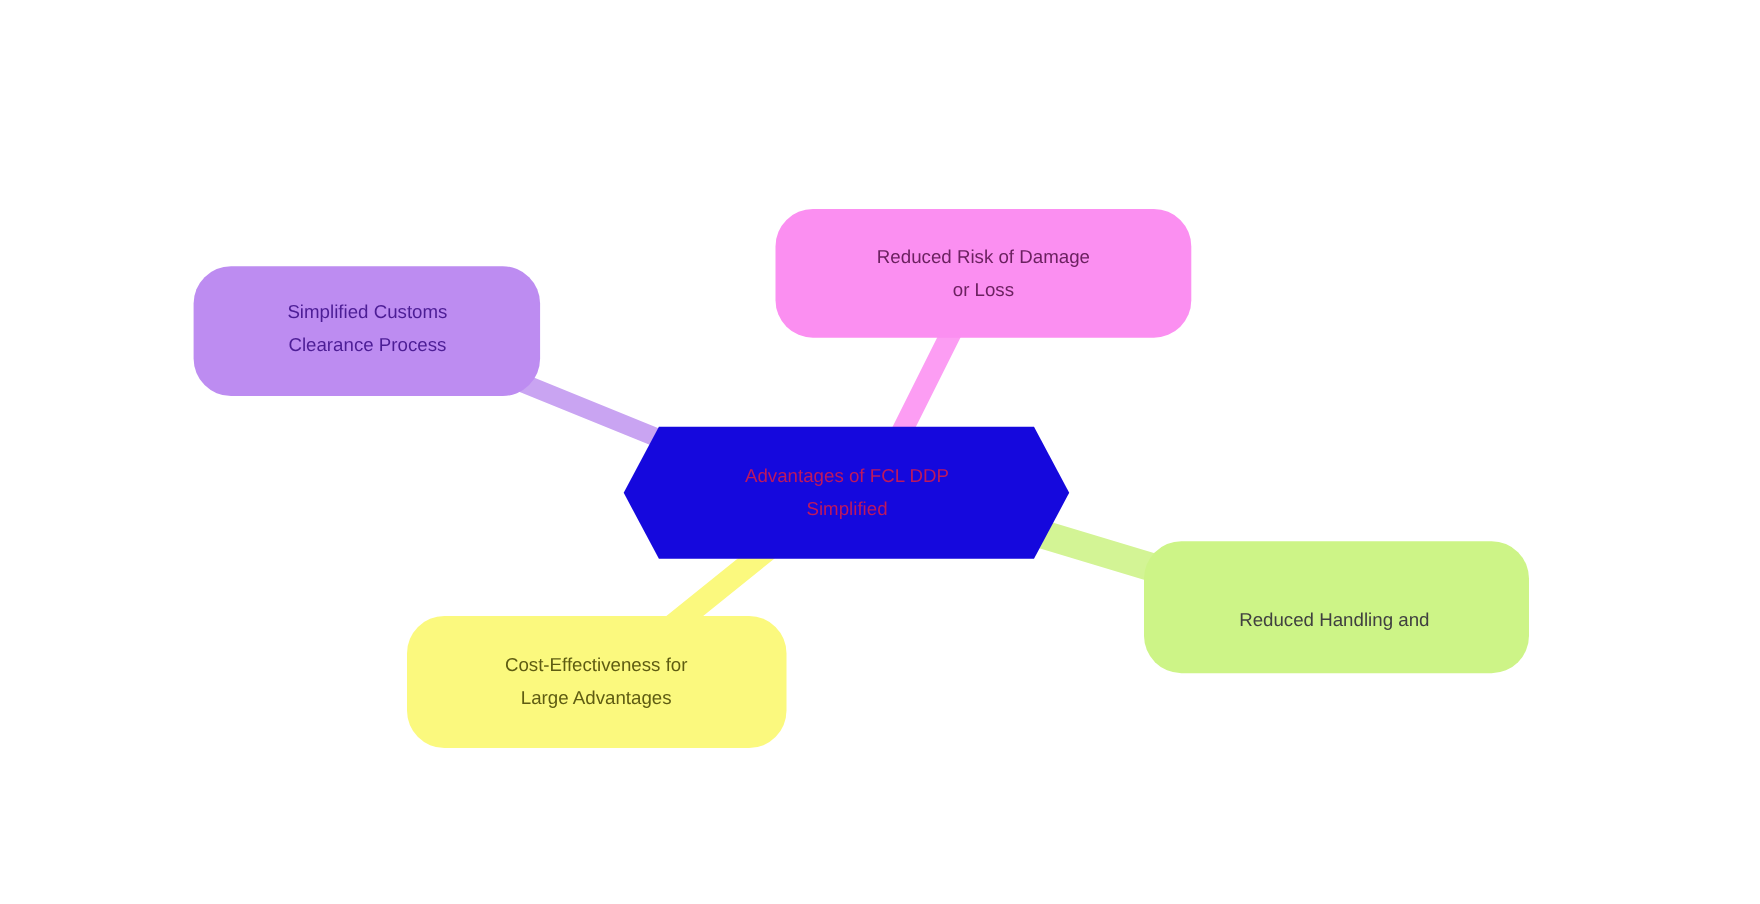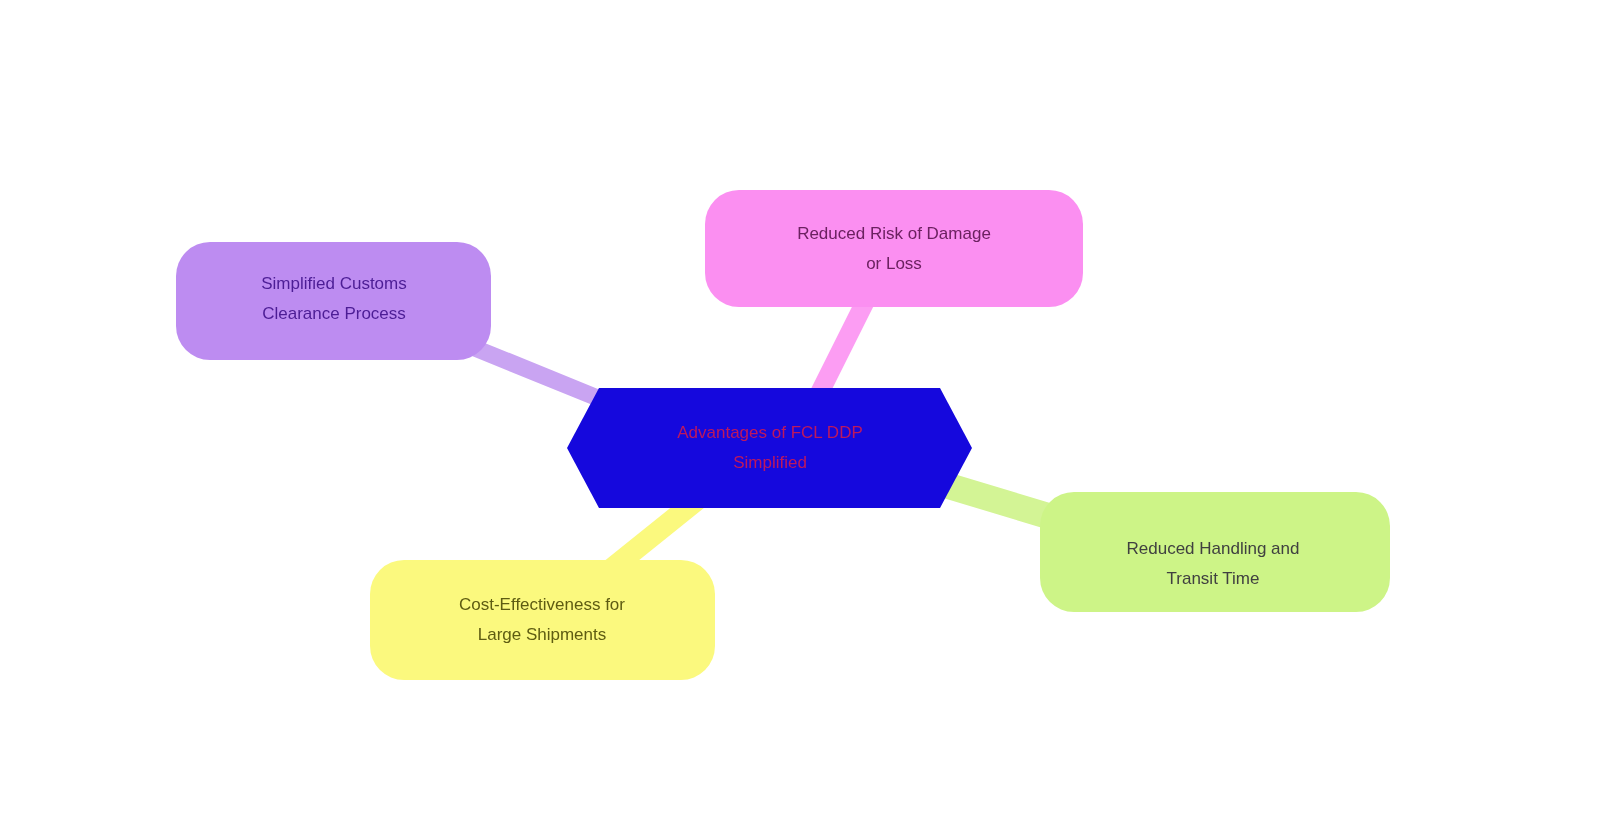--- a/index.html
+++ b/index.html
@@ -51,21 +51,20 @@
     <div>Clearance Process</div>
   </div>
 
   <div class="node-label lbl-pink">
     <div>Reduced Risk of Damage</div>
     <div>or Loss</div>
   </div>
 
   <div class="node-label lbl-yellow">
     <div>Cost-Effectiveness for</div>
-    <div>Large Shipments</div>
+    <div>Large Advantages</div>
   </div>
 
   <div class="node-label lbl-green">
     <div>Reduced Handling and</div>
-    <div>Transit Time</div>
   </div>
 
 </div>
 
 </body></html>

